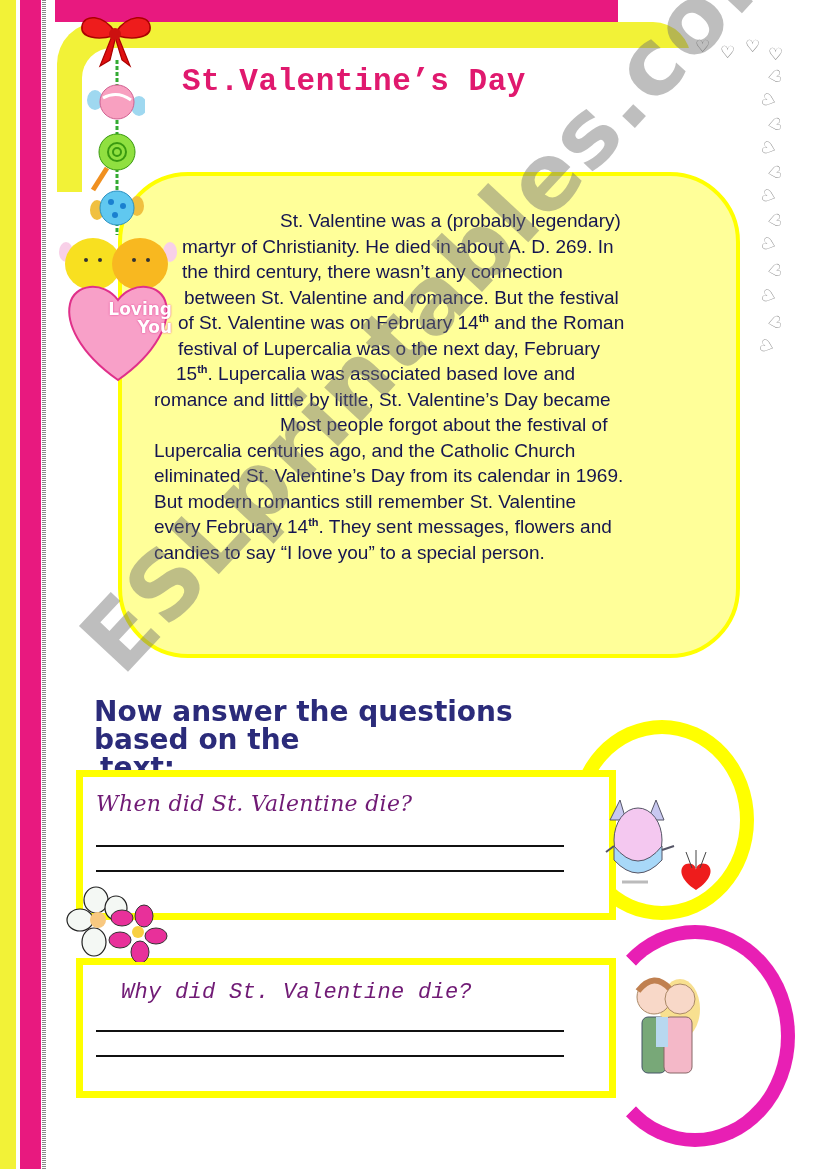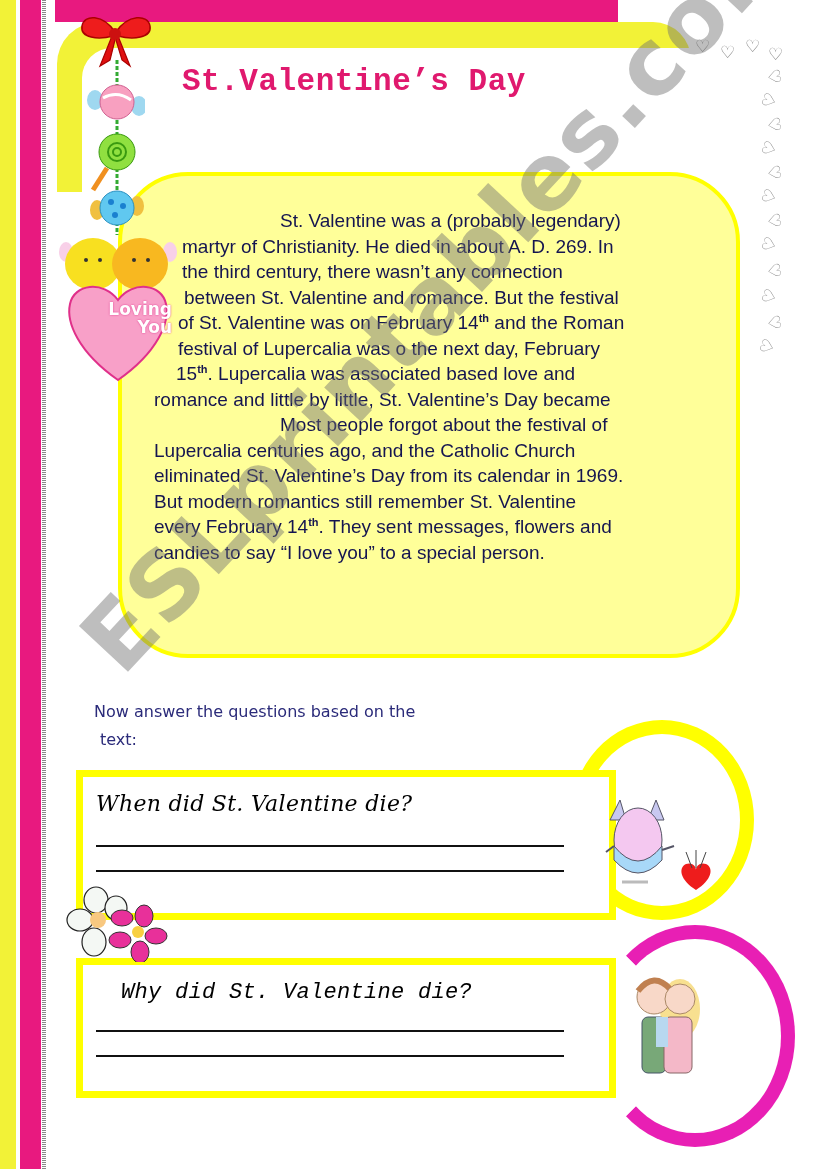--- a/index.html
+++ b/index.html
@@ -19,27 +19,27 @@
   #title { left:182px; top:64px; font-family:"Liberation Mono", "DejaVu Sans Mono", monospace;
     font-weight:bold; font-size:31px; color:#e0196e; letter-spacing:0.5px; white-space:nowrap; }
   
   #bubble { left:118px; top:172px; width:622px; height:486px; background:#ffff99;
     border:4px solid #ffff00; border-radius:70px; box-sizing:border-box; }
   #bubble-text { left:150px; top:208px; width:565px; font-size:19px; line-height:25.5px; color:#151550; }
   #bubble-text p { margin:0; }
   .indent { display:inline-block; width:130px; }
   sup { font-size:11px; line-height:0; vertical-align:super;font-weight:bold; }
   
-  #q-header { left:94px; top:698px; width:500px; font-family:"DejaVu Sans", sans-serif; font-weight:normal;
-    font-size:16px; line-height:28px; color:#2b2b7a; }
+  #q-header { left:94px; top:698px; width:500px; font-family:"DejaVu Sans", sans-serif; font-weight:bold;
+    font-size:28px; line-height:28px; color:#2b2b7a; }
   
   .qbox { position:absolute; background:#fff; border:7px solid #ffff00; box-sizing:border-box; }
   #qbox1 { left:76px; top:770px; width:540px; height:150px; }
   #qbox2 { left:76px; top:958px; width:540px; height:140px; }
-  .qtext { position:absolute; font-family:"DejaVu Serif", serif; font-size:22px; color:#000000; font-style:italic; letter-spacing:0.3px; white-space:nowrap; }
+  .qtext { position:absolute; font-family:"DejaVu Serif", serif; font-size:22px; color:#701a75; font-style:italic; letter-spacing:0.3px; white-space:nowrap; }
   .ans-line { position:absolute; height:0; border-top:2px solid #111; width:468px; }
   
   #circle-yellow { left:570px; top:720px; width:184px; height:200px; border-radius:50%; border:14px solid #ffff00; box-sizing:border-box; background:#fff; }
   #circle-pink { left:595px; top:925px; width:200px; height:222px; border-radius:50%; border:14px solid #e81fb4; box-sizing:border-box; background:#fff; border-left-color:#fff; }
   
   .heart { position:absolute; color:#888; font-size:17px; line-height:17px; }
   
   #watermark { left:60px; top:620px; font-family:"DejaVu Sans", sans-serif; font-weight:bold; font-size:92px; color:rgba(110,110,110,0.45);
     transform: rotate(-47deg); transform-origin: left top; white-space:nowrap; letter-spacing:2px; }
   

